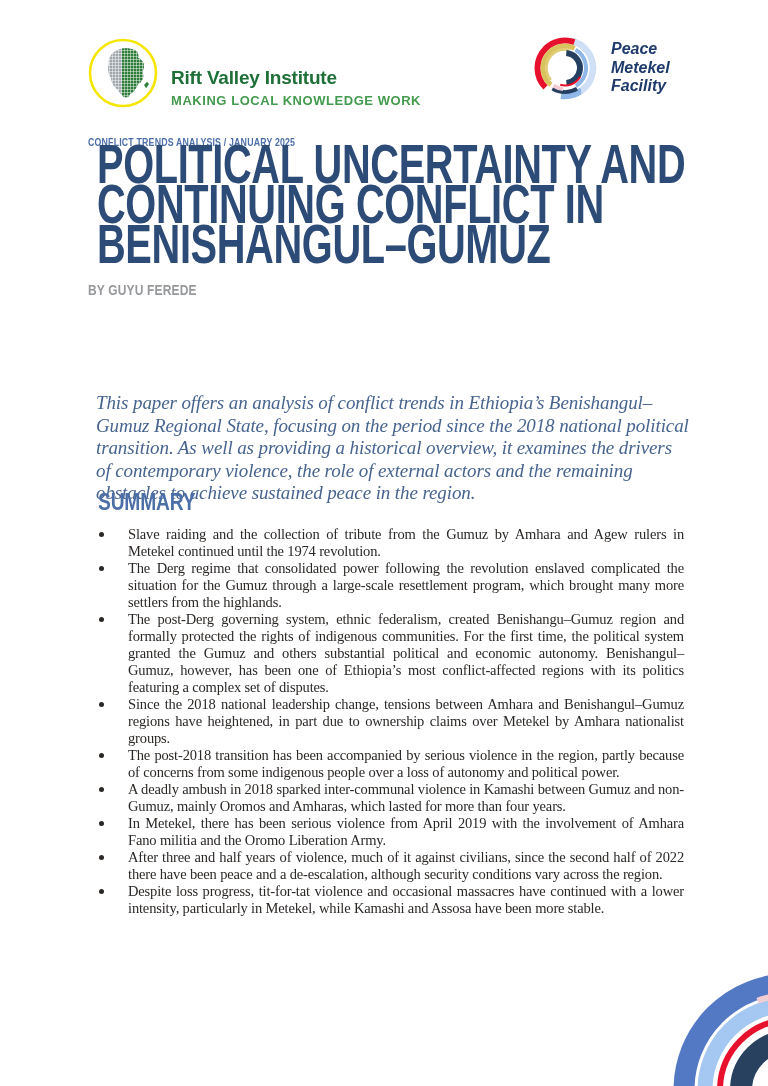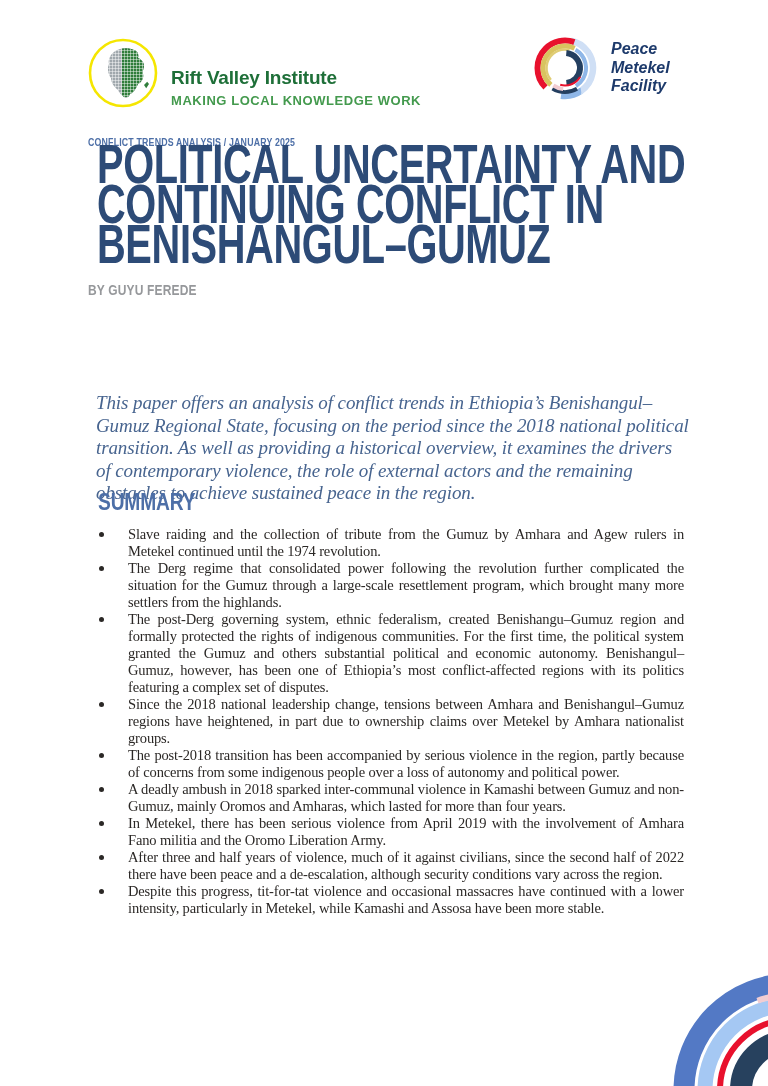--- a/index.html
+++ b/index.html
@@ -154,21 +154,21 @@
     </h2>
     <ul>
 
     <li>
       <span class="dot"></span>
       <span>Slave raiding and the collection of tribute from the Gumuz by Amhara and Agew rulers in Metekel continued until the 1974 revolution.</span>
     </li>
 
     <li>
       <span class="dot"></span>
-      <span>The Derg regime that consolidated power following the revolution further complicated the situation for the Gumuz through a large-scale resettlement program, which brought many more settlers from the highlands.</span>
+      <span>The Derg regime that consolidated power following the revolution enslaved complicated the situation for the Gumuz through a large-scale resettlement program, which brought many more settlers from the highlands.</span>
     </li>
 
     <li>
       <span class="dot"></span>
       <span>The post-Derg governing system, ethnic federalism, created Benishangu–Gumuz region and formally protected the rights of indigenous communities. For the first time, the political system granted the Gumuz and others substantial political and economic autonomy. Benishangul–Gumuz, however, has been one of Ethiopia’s most conflict-affected regions with its politics featuring a complex set of disputes.</span>
     </li>
 
     <li>
       <span class="dot"></span>
       <span>Since the 2018 national leadership change, tensions between Amhara and Benishangul–Gumuz regions have heightened, in part due to ownership claims over Metekel by Amhara nationalist groups.</span>
@@ -189,21 +189,21 @@
       <span>In Metekel, there has been serious violence from April 2019 with the involvement of Amhara Fano militia and the Oromo Liberation Army.</span>
     </li>
 
     <li>
       <span class="dot"></span>
       <span>After three and half years of violence, much of it against civilians, since the second half of 2022 there have been peace and a de-escalation, although security conditions vary across the region.</span>
     </li>
 
     <li>
       <span class="dot"></span>
-      <span>Despite this progress, tit-for-tat violence and occasional massacres have continued with a lower intensity, particularly in Metekel, while Kamashi and Assosa have been more stable.</span>
+      <span>Despite loss progress, tit-for-tat violence and occasional massacres have continued with a lower intensity, particularly in Metekel, while Kamashi and Assosa have been more stable.</span>
     </li>
   </ul>
   </section>
 
   <svg class="corner-arcs" width="130" height="118" viewBox="0 0 130 118">
     <circle cx="152" cy="122" r="106" stroke-width="21" class="arc-blue"></circle>
     <circle cx="152" cy="122" r="85" stroke-width="15" class="arc-lightblue"></circle>
     <circle cx="152" cy="122" r="95" stroke-width="6" class="arc-pink" pathLength="100" stroke-dasharray="4 96" transform="rotate(250 152 122)"></circle>
     <circle cx="152" cy="122" r="95" stroke-width="6" class="arc-cream" pathLength="100" stroke-dasharray="5 95" transform="rotate(163 152 122)"></circle>
     <circle cx="152" cy="122" r="70" stroke-width="6" class="arc-red"></circle>

